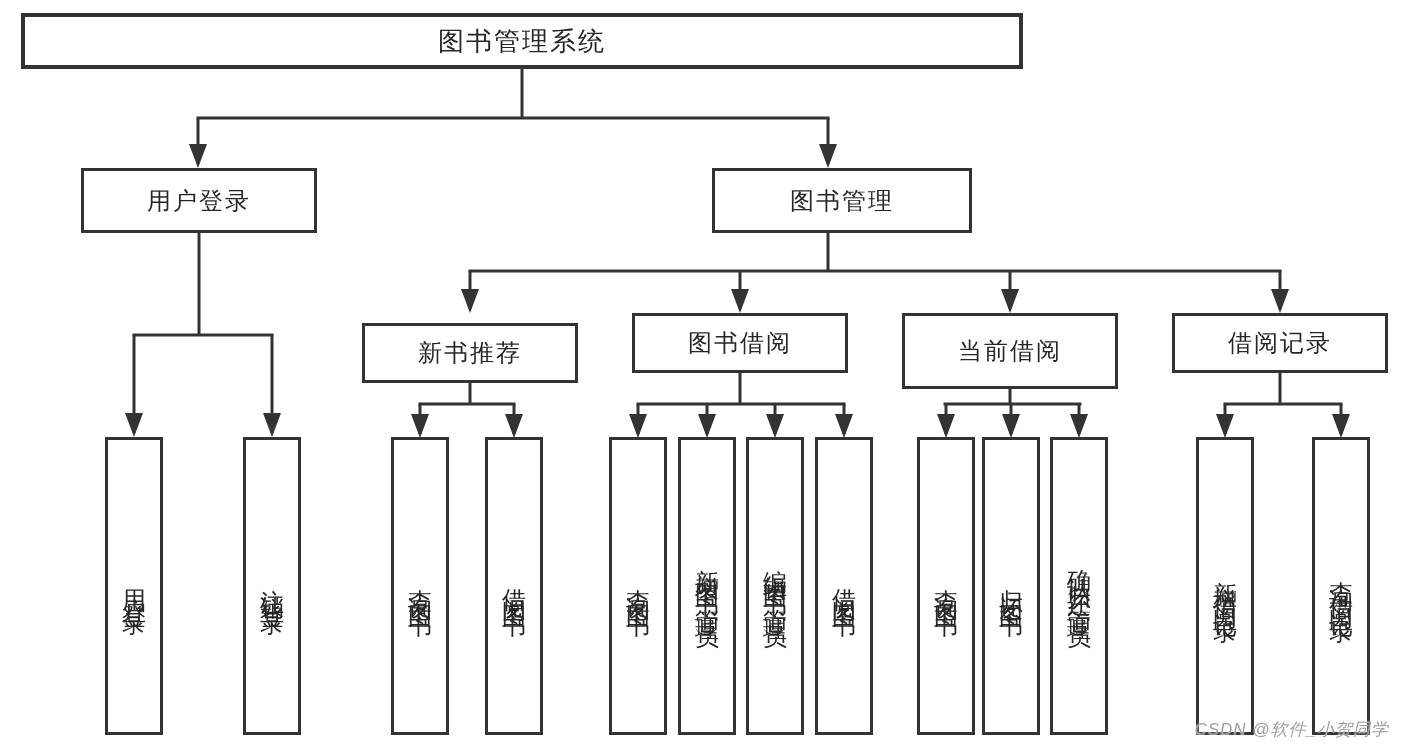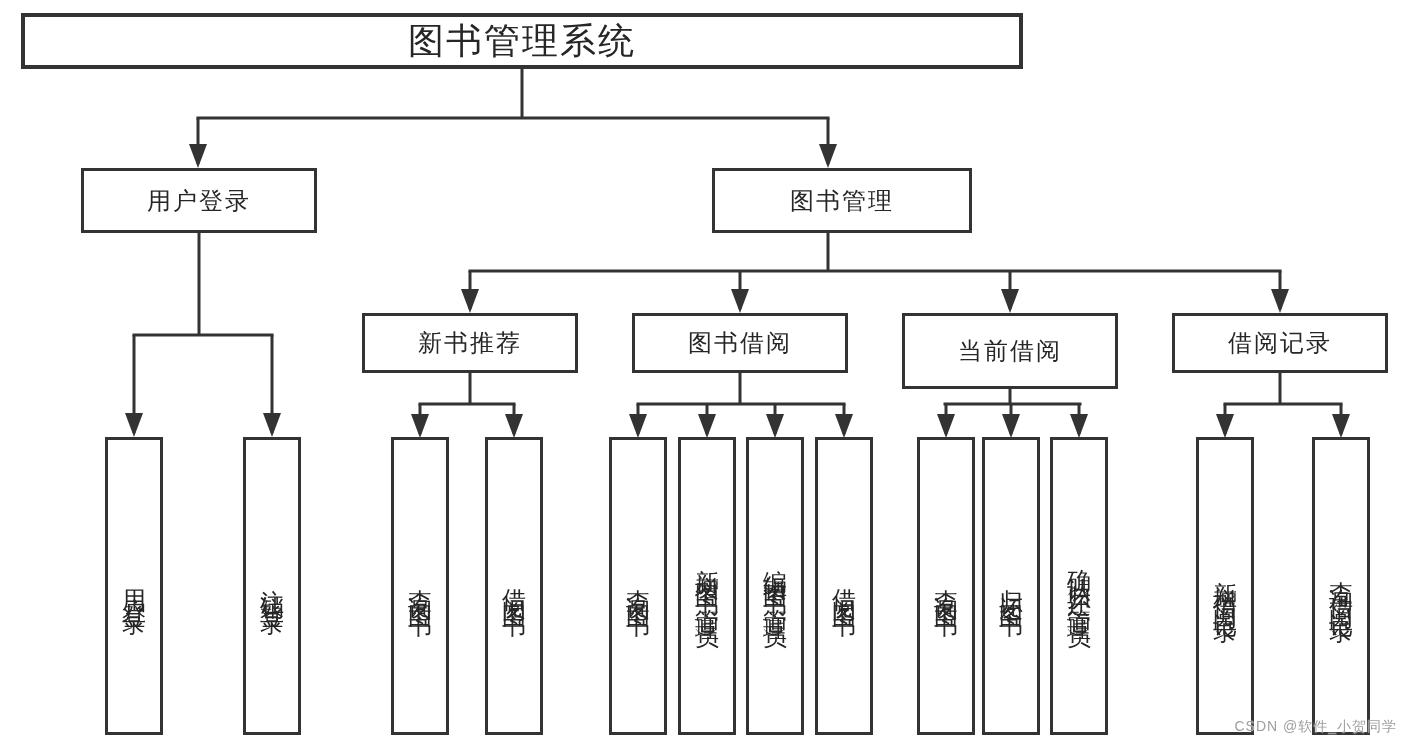--- a/index.html
+++ b/index.html
@@ -13,39 +13,40 @@
   }
   #connectors{position:absolute;left:0;top:0;width:1405px;height:747px;}
   .box{
     position:absolute;
     box-sizing:border-box;
     background:#ffffff;
     border:3px solid #333333;
     display:flex;align-items:center;justify-content:center;
   }
   .root{border-width:4px;}
-  .hlabel{font-size:36px;letter-spacing:2px;color:#262626;white-space:nowrap;}
+  .hlabel{font-size:26px;letter-spacing:2px;color:#262626;white-space:nowrap;}
   .l2 .hlabel,.l3 .hlabel{font-size:24px;}
   .leaf .vlabel{
     writing-mode:vertical-rl;
     text-orientation:mixed;
     font-size:24px;
     letter-spacing:8px;
     line-height:1;
     color:#262626;
     white-space:nowrap;
   }
   #watermark{
     position:absolute;
-    top:718px;right:8px;
-    font-size:14px;
+    top:718px;right:16px;
+    font-size:17px;
     color:#9e9e9e;
     letter-spacing:1px;
     text-shadow:0 0 2px #ffffff;
     white-space:nowrap;
+    font-style:italic;
   }
   .ln{stroke:#333333;stroke-width:3;fill:none;}
   .ah{fill:#333333;stroke:none;}
 </style>
 </head>
 <body>
 
 <div id="canvas">
 
   <svg id="connectors" viewBox="0 0 1405 747" xmlns="http://www.w3.org/2000/svg">
@@ -114,21 +115,21 @@
     <span class="hlabel">图书管理系统</span>
   </div>
 
   <div class="box l2" style="left:81px;top:168px;width:236px;height:65px;">
     <span class="hlabel">用户登录</span>
   </div>
   <div class="box l2" style="left:712px;top:168px;width:260px;height:65px;">
     <span class="hlabel">图书管理</span>
   </div>
 
-  <div class="box l3" style="left:362px;top:313px;width:216px;height:60px;">
+  <div class="box l3" style="left:362px;top:323px;width:216px;height:60px;">
     <span class="hlabel">新书推荐</span>
   </div>
   <div class="box l3" style="left:632px;top:313px;width:216px;height:60px;">
     <span class="hlabel">图书借阅</span>
   </div>
   <div class="box l3" style="left:902px;top:313px;width:216px;height:76px;">
     <span class="hlabel">当前借阅</span>
   </div>
   <div class="box l3" style="left:1172px;top:313px;width:216px;height:60px;">
     <span class="hlabel">借阅记录</span>

